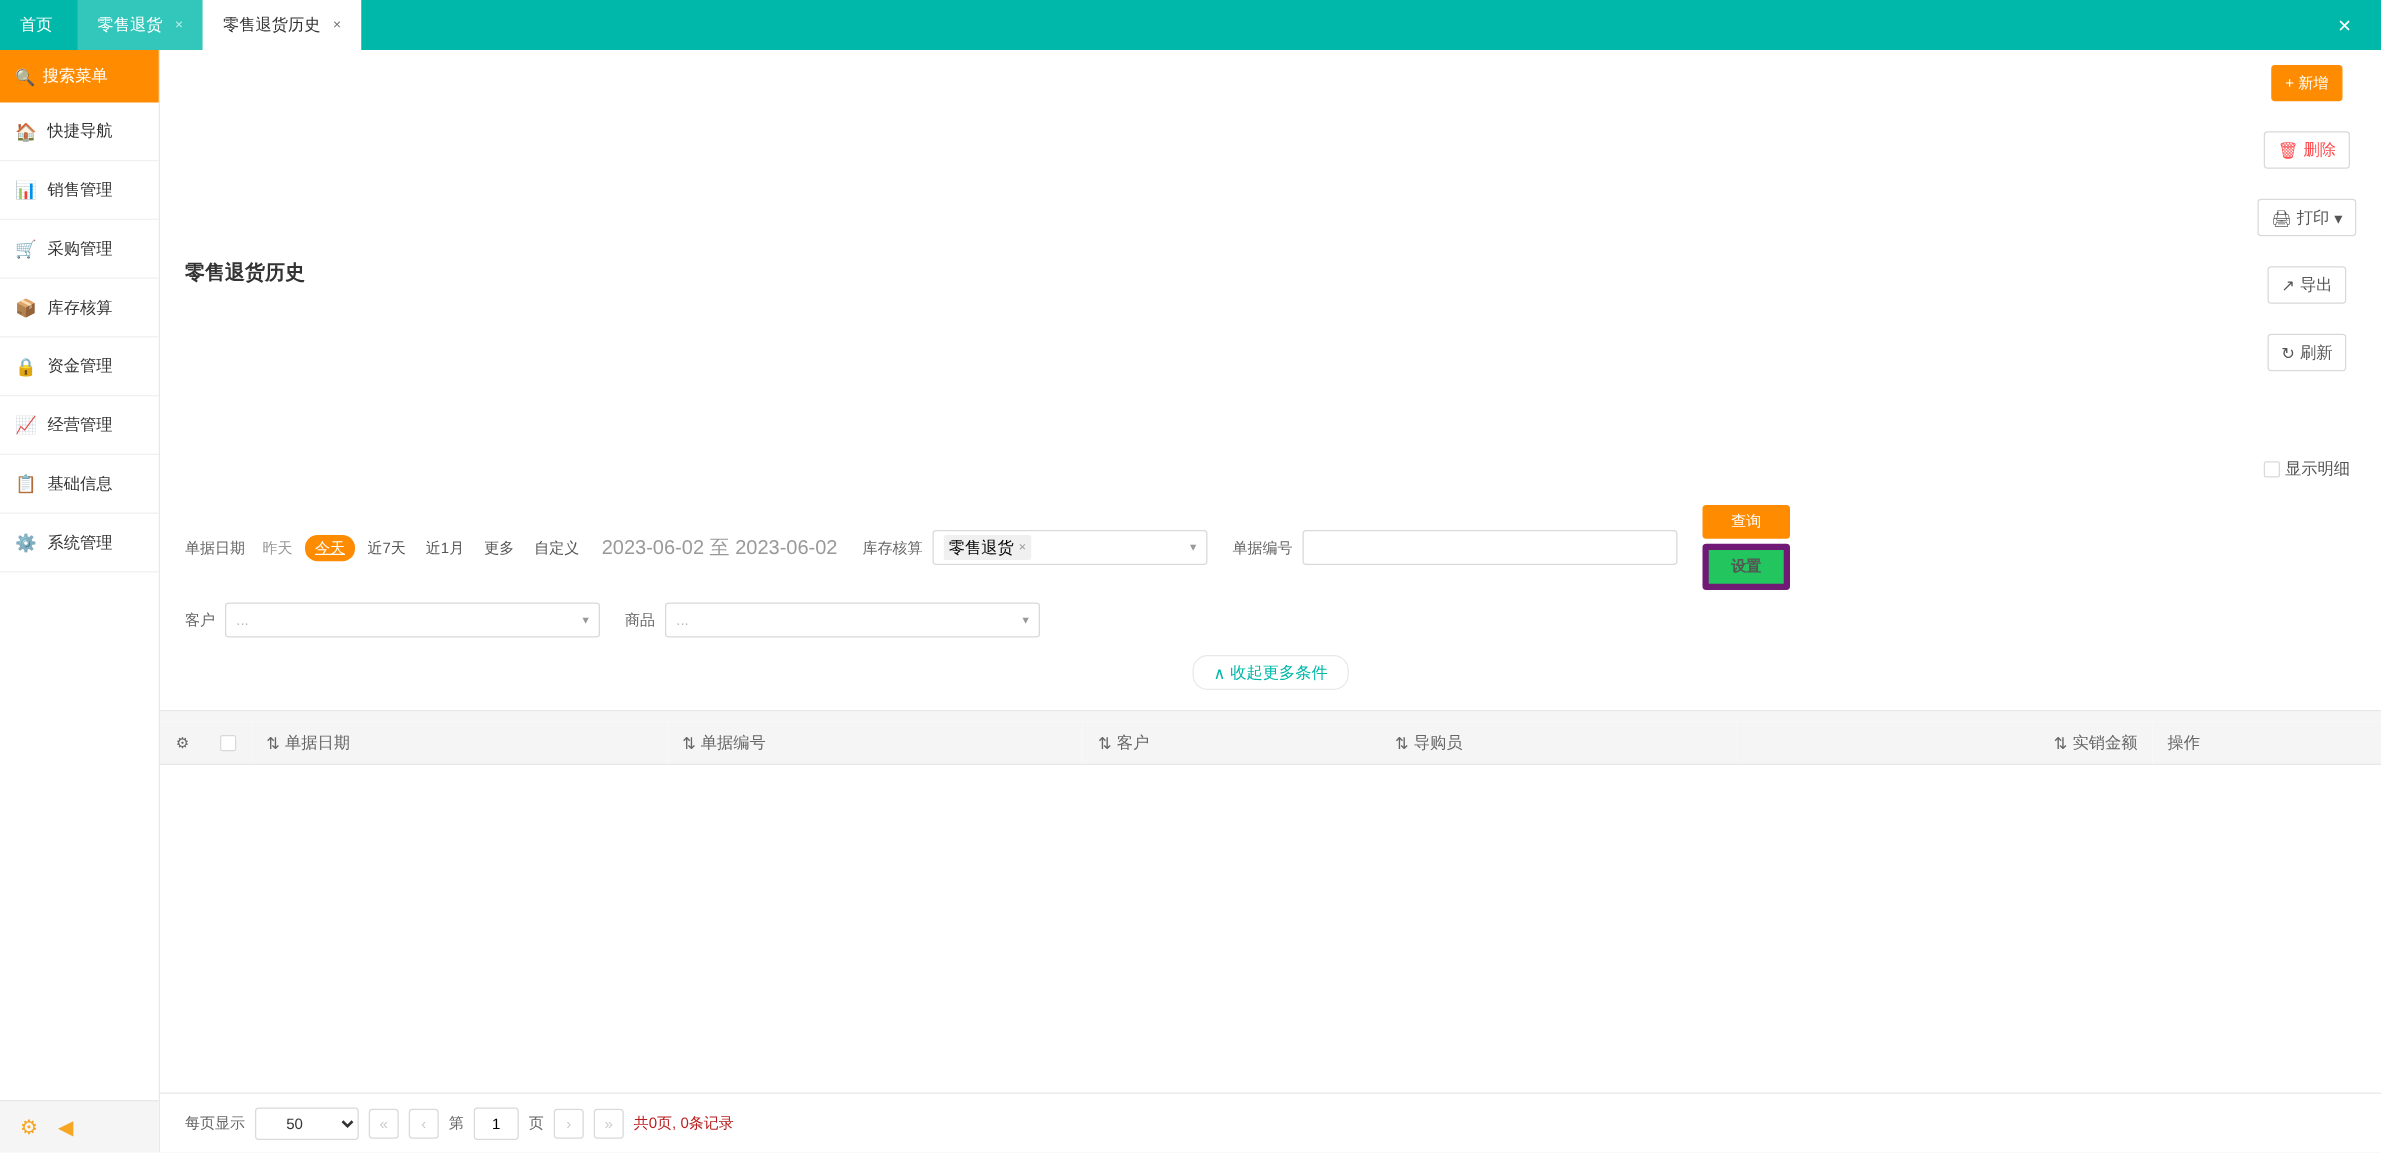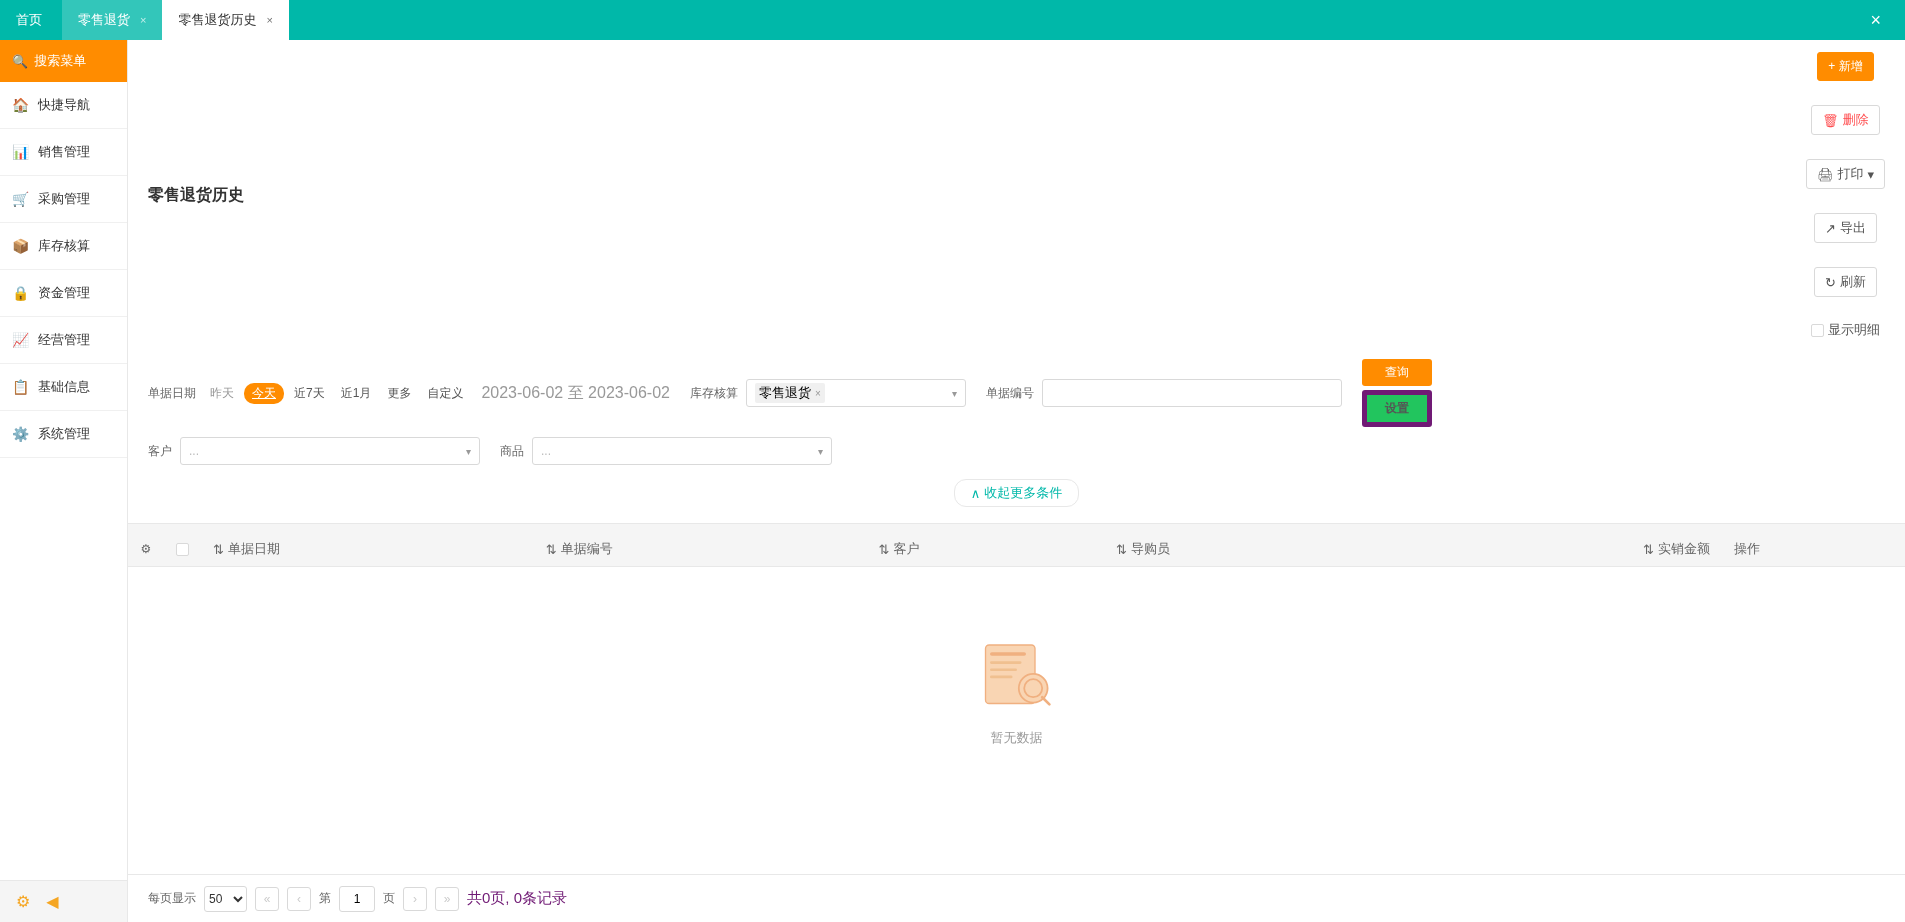--- a/index.html
+++ b/index.html
@@ -186,20 +186,21 @@
       color: #ff4d4f;
       border-color: #d9d9d9;
     }
     .display-toggle {
       display: flex;
       align-items: center;
       gap: 4px;
       font-size: 12px;
       color: #555;
       cursor: pointer;
+      margin-top: 45px;
     }
     .checkbox-mock {
       width: 13px;
       height: 13px;
       border: 1px solid #d9d9d9;
       border-radius: 2px;
       background: #fff;
     }
 
     
@@ -388,21 +389,21 @@
       flex-shrink: 0;
     }
     .pagination-label {
       font-size: 12px;
       color: #666;
     }
     .page-size-select {
       height: 26px;
       border: 1px solid #d9d9d9;
       border-radius: 3px;
-      padding: 0 0;
+      padding: 0 20px;
       font-size: 12px;
       color: #333;
       background: #fff;
       cursor: pointer;
     }
     .page-nav-btn {
       width: 24px;
       height: 24px;
       display: flex;
       align-items: center;
@@ -417,22 +418,22 @@
     .page-nav-btn.disabled { color: #ccc; cursor: not-allowed; }
     .page-input {
       width: 36px;
       height: 26px;
       border: 1px solid #d9d9d9;
       border-radius: 3px;
       text-align: center;
       font-size: 12px;
     }
     .page-total {
-      font-size: 15px;
-      color: #701a75;
+      font-size: 12px;
+      color: #b91c1c;
     }
 
     
     .query-set-btns {
       display: flex;
       flex-direction: column;
       gap: 4px;
     }
     .query-btn {
       padding: 5px 18px;
@@ -660,33 +661,20 @@
               </th>
               <th>
                 <span>操作</span>
               </th>
             </tr>
           </thead>
           <tbody id="table-body">
           </tbody>
         </table>
 
-        <div class="empty-state">
-          <svg class="empty-icon" viewBox="0 0 100 100" xmlns="http://www.w3.org/2000/svg">
-            <rect x="15" y="20" width="55" height="65" rx="4" fill="#f9d5b3" stroke="#f0b080" stroke-width="1.5"></rect>
-            <rect x="20" y="28" width="40" height="4" rx="2" fill="#f0b080"></rect>
-            <rect x="20" y="38" width="35" height="3" rx="1.5" fill="#f0c090"></rect>
-            <rect x="20" y="46" width="30" height="3" rx="1.5" fill="#f0c090"></rect>
-            <rect x="20" y="54" width="25" height="3" rx="1.5" fill="#f0c090"></rect>
-            <circle cx="68" cy="68" r="16" fill="#f9d5b3" stroke="#f0b080" stroke-width="2"></circle>
-            <circle cx="68" cy="68" r="10" fill="none" stroke="#f0b080" stroke-width="2"></circle>
-            <line x1="78" y1="78" x2="86" y2="86" stroke="#f0b080" stroke-width="3" stroke-linecap="round"></line>
-          </svg>
-          <span class="empty-text">暂无数据</span>
-        </div>
       </div>
 
       <div class="pagination-bar">
         <span class="pagination-label">每页显示</span>
         <select class="page-size-select">
           <option>10</option>
           <option>20</option>
           <option selected="">50</option>
           <option>100</option>
         </select>

